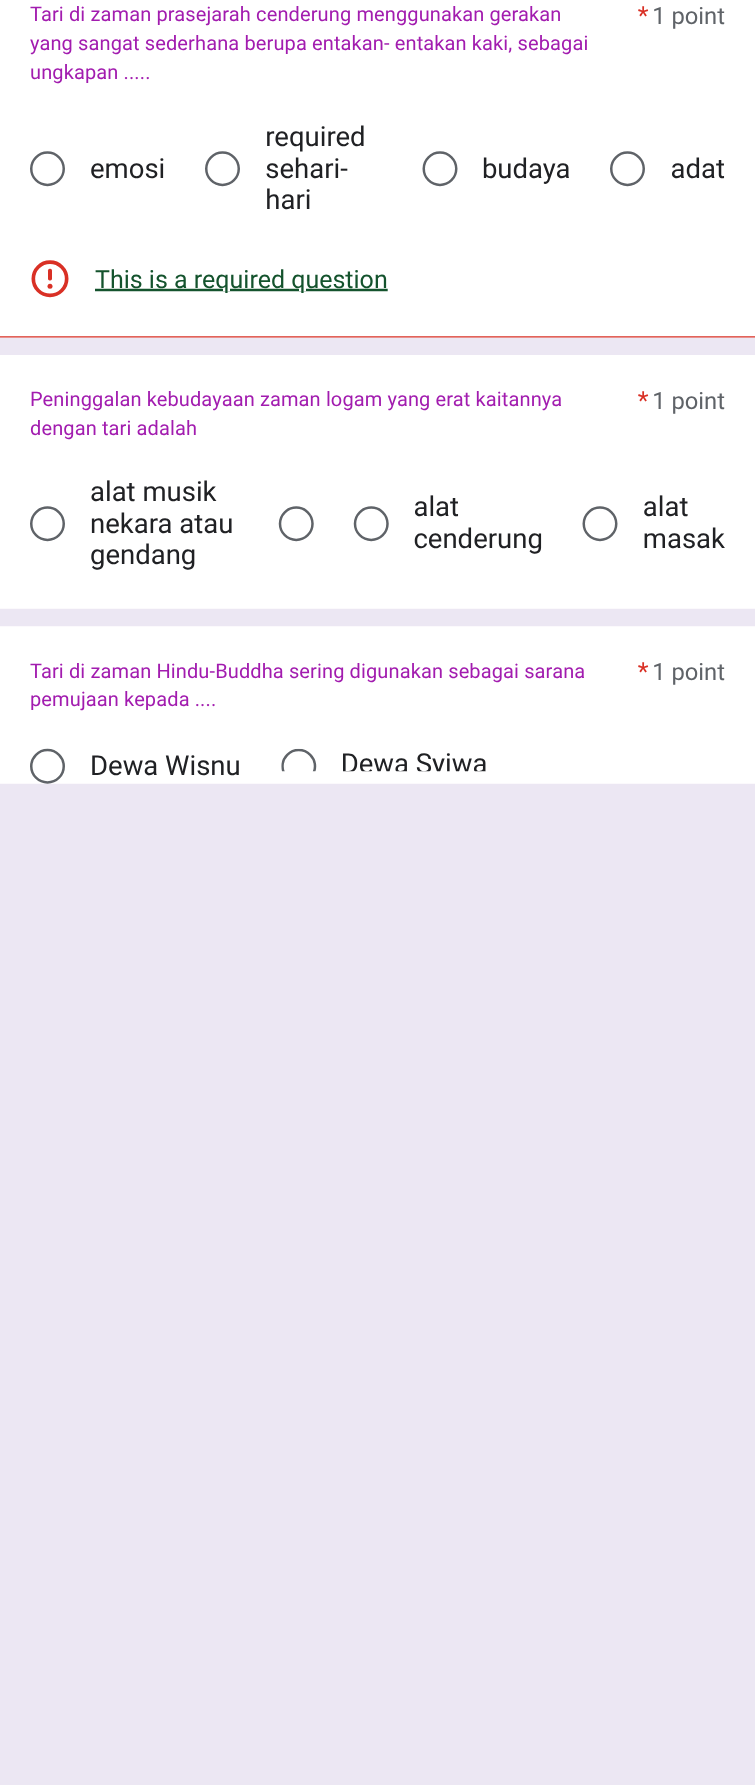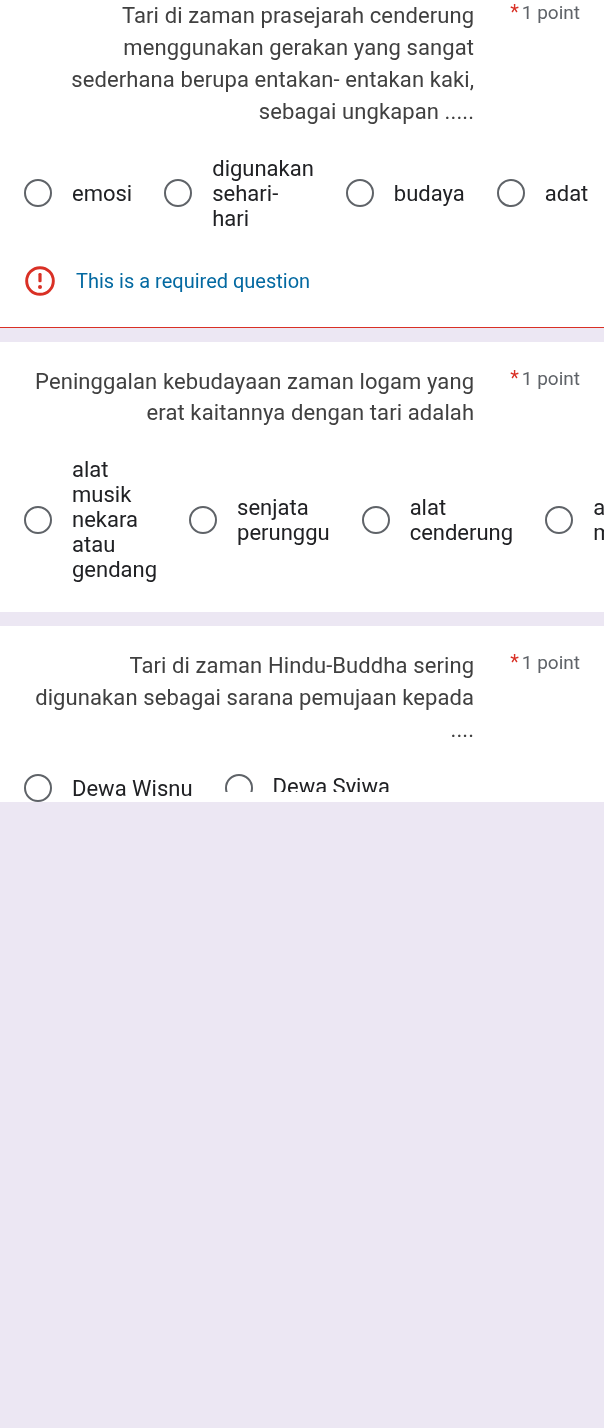--- a/index.html
+++ b/index.html
@@ -18,26 +18,25 @@
   .question-card.error {
     border-bottom: 1.5px solid #d93025;
   }
   .question-header {
     display: flex;
     align-items: flex-start;
     gap: 12px;
     margin-bottom: 28px;
   }
   .question-text {
-    font-size: 22px;
+    font-size: 16px;
     line-height: 1.45;
-    color: #404040;
+    color: #a21caf;
     flex: 1;
     letter-spacing: 0.1px;
-    text-align: right;
   }
   .points {
     white-space: nowrap;
     font-size: 19px;
     color: #5f6368;
     padding-top: 0;
     margin-left: 24px;
   }
   .asterisk {
     color: #d93025;
@@ -72,22 +71,23 @@
     align-items: center;
     gap: 20px;
     margin-top: 34px;
   }
   .error-icon {
     width: 32px;
     height: 32px;
     flex-shrink: 0;
   }
   .error-text {
-    color: #0369a1;
+    color: #14532d;
     font-size: 20px;
+    text-decoration: underline;
   }
   .first-card {
     padding-top: 0;
   }
 </style>
 </head>
 <body>
 
 <div class="question-card first-card error">
   <div class="question-header">
@@ -96,21 +96,21 @@
       <span class="asterisk">*</span><span>1 point</span>
     </div>
   </div>
   <div class="options">
     <div class="option">
       <div class="radio"></div>
       <div class="option-label">emosi</div>
     </div>
     <div class="option">
       <div class="radio"></div>
-      <div class="option-label">digunakan sehari-hari</div>
+      <div class="option-label">required sehari-hari</div>
     </div>
     <div class="option">
       <div class="radio"></div>
       <div class="option-label">budaya</div>
     </div>
     <div class="option">
       <div class="radio"></div>
       <div class="option-label">adat</div>
     </div>
   </div>
@@ -131,21 +131,20 @@
       <span class="asterisk">*</span><span>1 point</span>
     </div>
   </div>
   <div class="options">
     <div class="option">
       <div class="radio"></div>
       <div class="option-label">alat musik nekara atau gendang</div>
     </div>
     <div class="option">
       <div class="radio"></div>
-      <div class="option-label">senjata perunggu</div>
     </div>
     <div class="option">
       <div class="radio"></div>
       <div class="option-label">alat cenderung</div>
     </div>
     <div class="option">
       <div class="radio"></div>
       <div class="option-label">alat masak</div>
     </div>
   </div>

